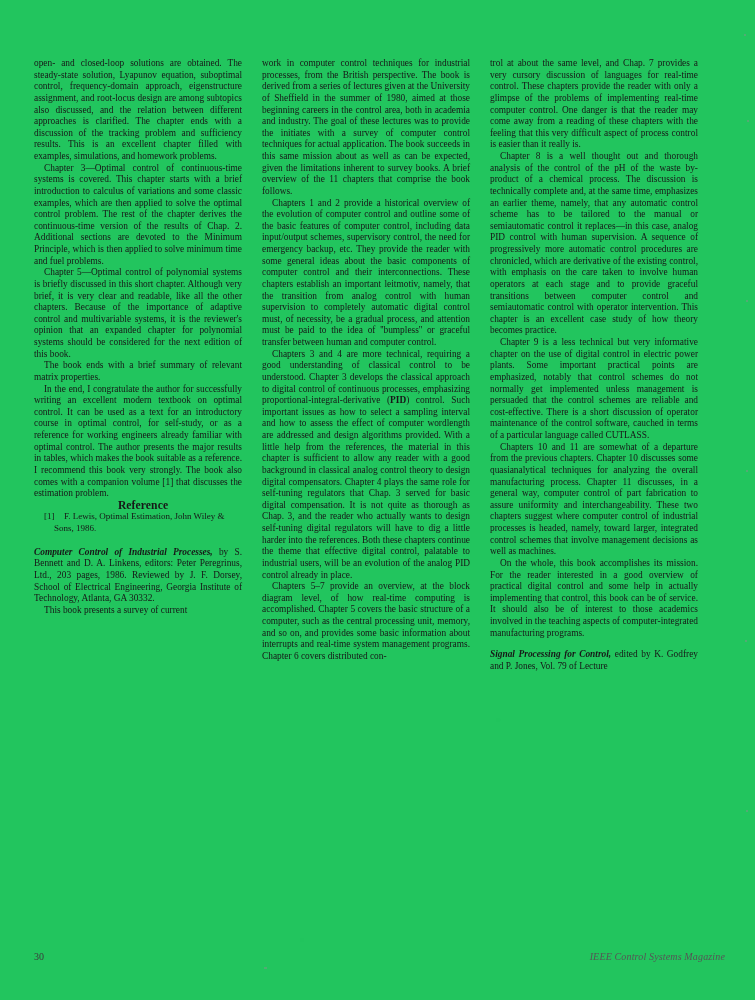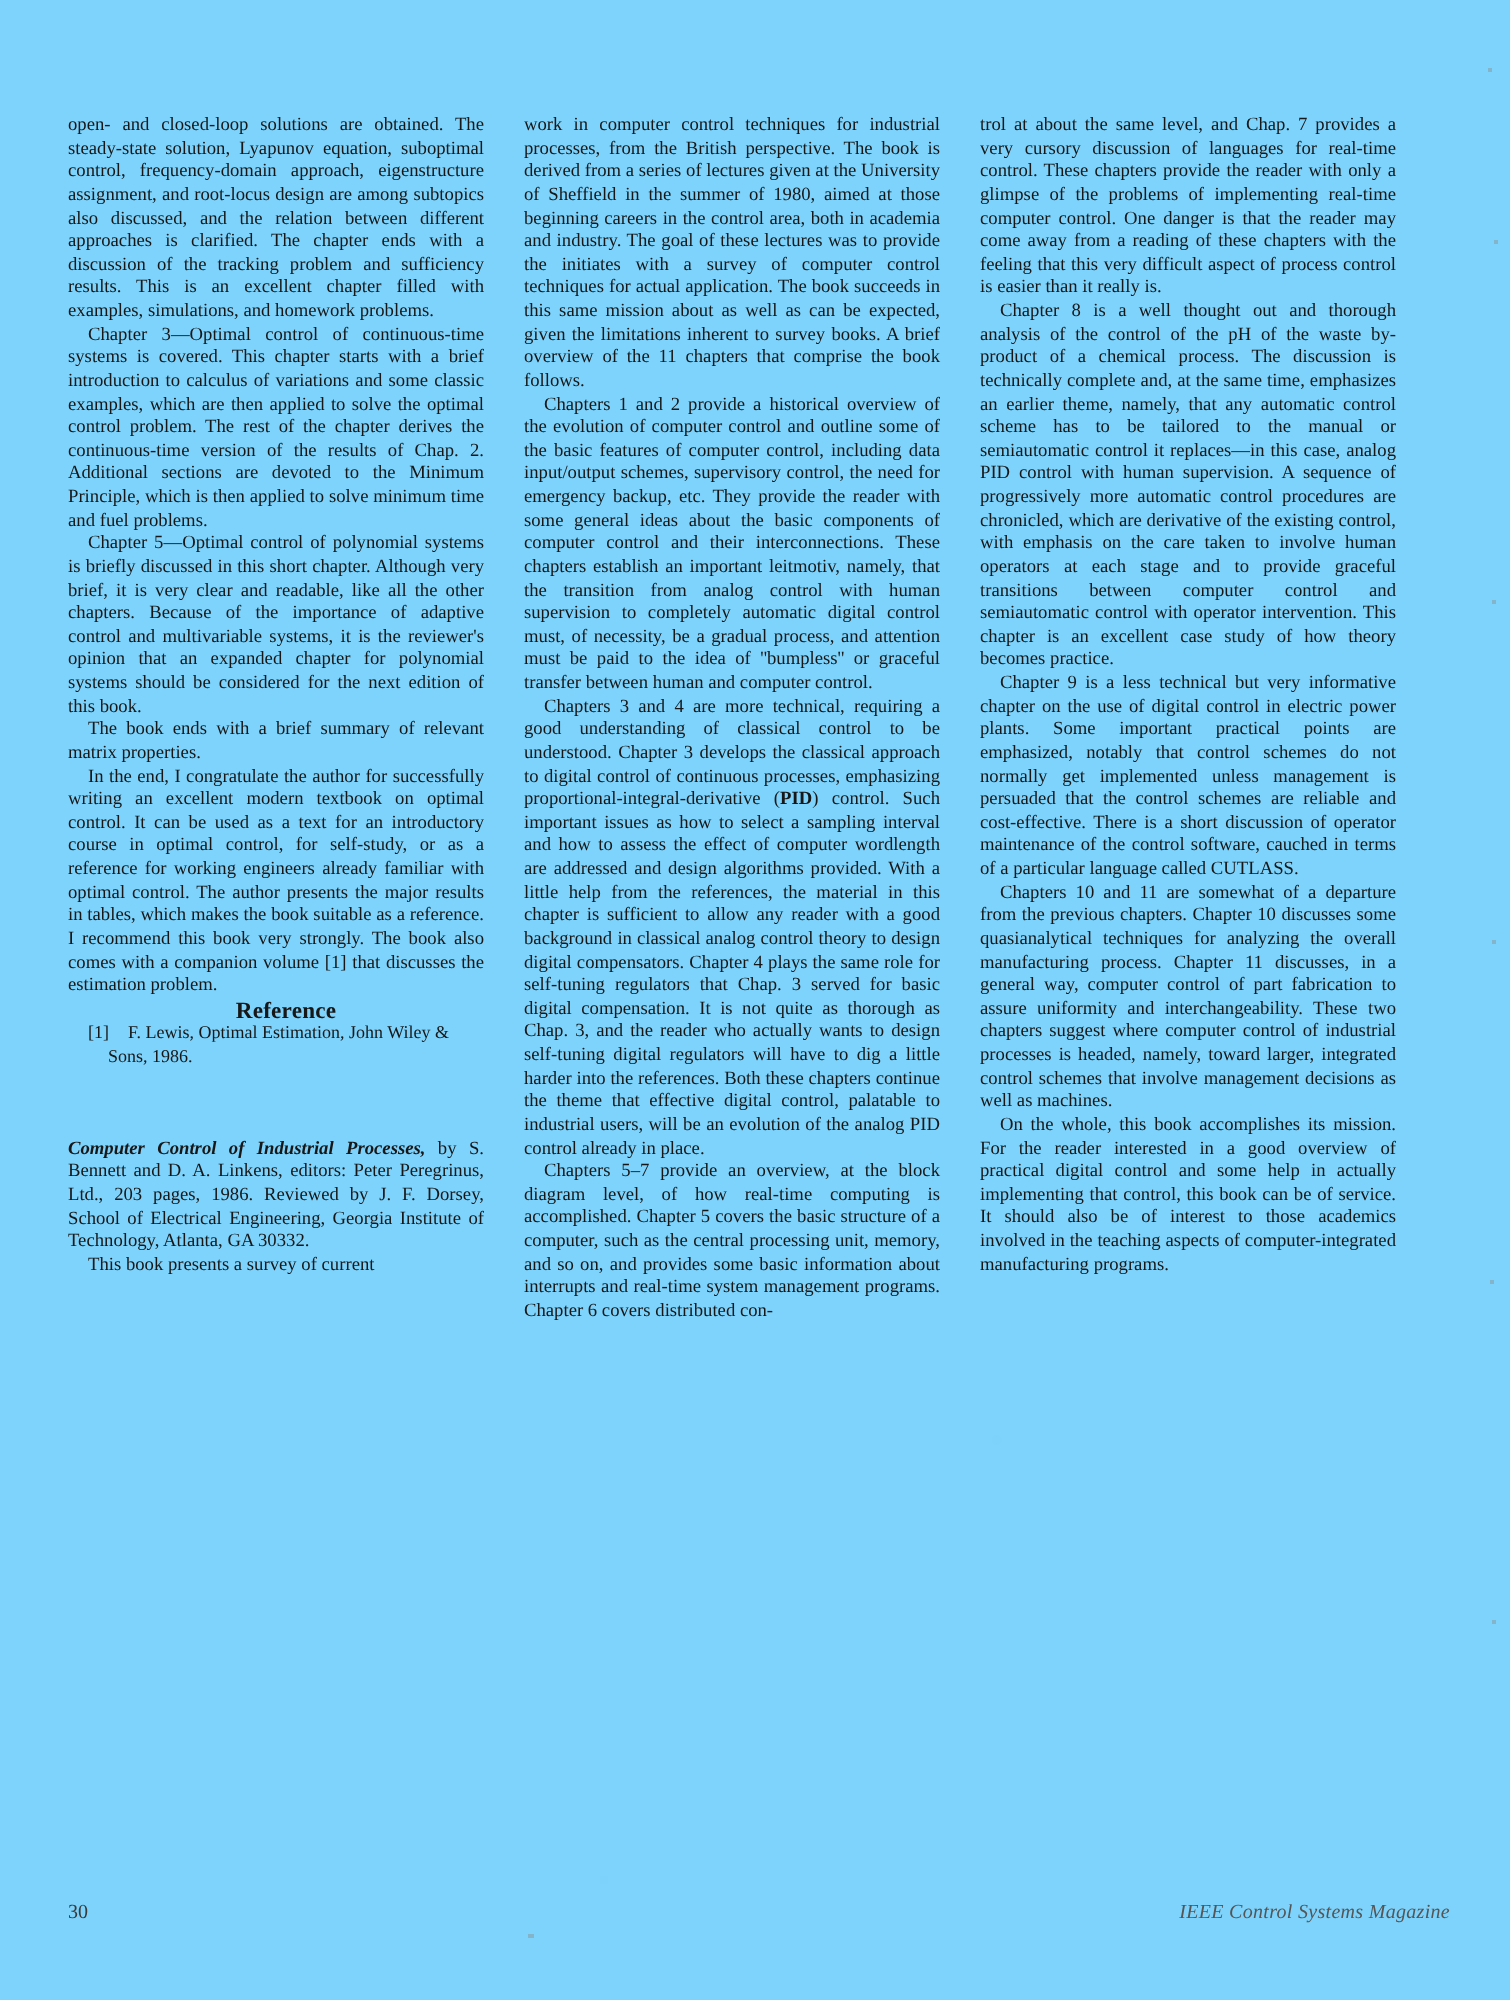--- a/index.html
+++ b/index.html
@@ -12,21 +12,21 @@
     height: 1000px;
     position: relative;
     font-family: "Liberation Serif", "DejaVu Serif", serif;
     color: #1b1b1b;
     overflow: hidden;
   }
   
   .page {
     position: absolute;
     inset: 0;
-    background: #7dd3fc;
+    background: #22c55e;
   }
   .cols {
     position: absolute;
     top: 58px;
     left: 34px;
     width: 688px;
     height: 872px;
     display: flex;
     gap: 20px;
   }
@@ -38,21 +38,20 @@
     text-justify: inter-word;
     hyphens: manual;
     color: #171717;
   }
   .col p {
     margin: 0;
     text-indent: 10px;
   }
   .col p.noindent {
     text-indent: 0;
-    margin-top: 23px;
   }
   .col p.cont {
     text-indent: 0;
   }
   .it { }
   .bd { font-weight: bold; margin-top: 26px; }
   .bdit { font-weight: bold; font-style: italic; }
 
   .ref-head {
     text-align: center;
@@ -152,20 +151,21 @@
 
     <div class="col">
       <p class="cont">trol at about the same level, and Chap. 7 provides a very cursory discussion of languages for real-time control. These chapters provide the reader with only a glimpse of the problems of implementing real-time computer control. One danger is that the reader may come away from a reading of these chapters with the feeling that this very difficult aspect of process control is easier than it really is.</p>
       <p>Chapter 8 is a well thought out and thorough analysis of the control of the pH of the waste by-product of a chemical process. The discussion is technically complete and, at the same time, emphasizes an earlier theme, namely, that any automatic control scheme has to be tailored to the manual or semiautomatic control it replaces—in this case, analog PID control with human supervision. A sequence of progressively more automatic control procedures are chronicled, which are derivative of the existing control, with emphasis on the care taken to involve human operators at each stage and to provide graceful transitions between computer control and semiautomatic control with operator intervention. This chapter is an excellent case study of how theory becomes practice.</p>
       <p>Chapter 9 is a less technical but very informative chapter on the use of digital control in electric power plants. Some important practical points are emphasized, notably that control schemes do not normally get implemented unless management is persuaded that the control schemes are reliable and cost-effective. There is a short discussion of operator maintenance of the control software, cauched in terms of a particular language called CUTLASS.</p>
       <p>Chapters 10 and 11 are somewhat of a departure from the previous chapters. Chapter 10 discusses some quasianalytical techniques for analyzing the overall manufacturing process. Chapter 11 discusses, in a general way, computer control of part fabrication to assure uniformity and interchangeability. These two chapters suggest where computer control of industrial processes is headed, namely, toward larger, integrated control schemes that involve management decisions as well as machines.</p>
       <p>On the whole, this book accomplishes its mission. For the reader interested in a good overview of practical digital control and some help in actually implementing that control, this book can be of service. It should also be of interest to those academics involved in the teaching aspects of computer-integrated manufacturing programs.</p>
 
       <div class="gap-md"></div>
 
+      <p class="noindent"><span class="bdit">Signal Processing for Control,</span> <span>edited by K. Godfrey and P. Jones, Vol. 79 of Lecture</span></p>
     </div>
 
   </div>
 
   <div class="footer">
     <span class="folio">30</span>
     <span class="magazine">IEEE Control Systems Magazine</span>
   </div>
 
   <div class="grain"></div>

